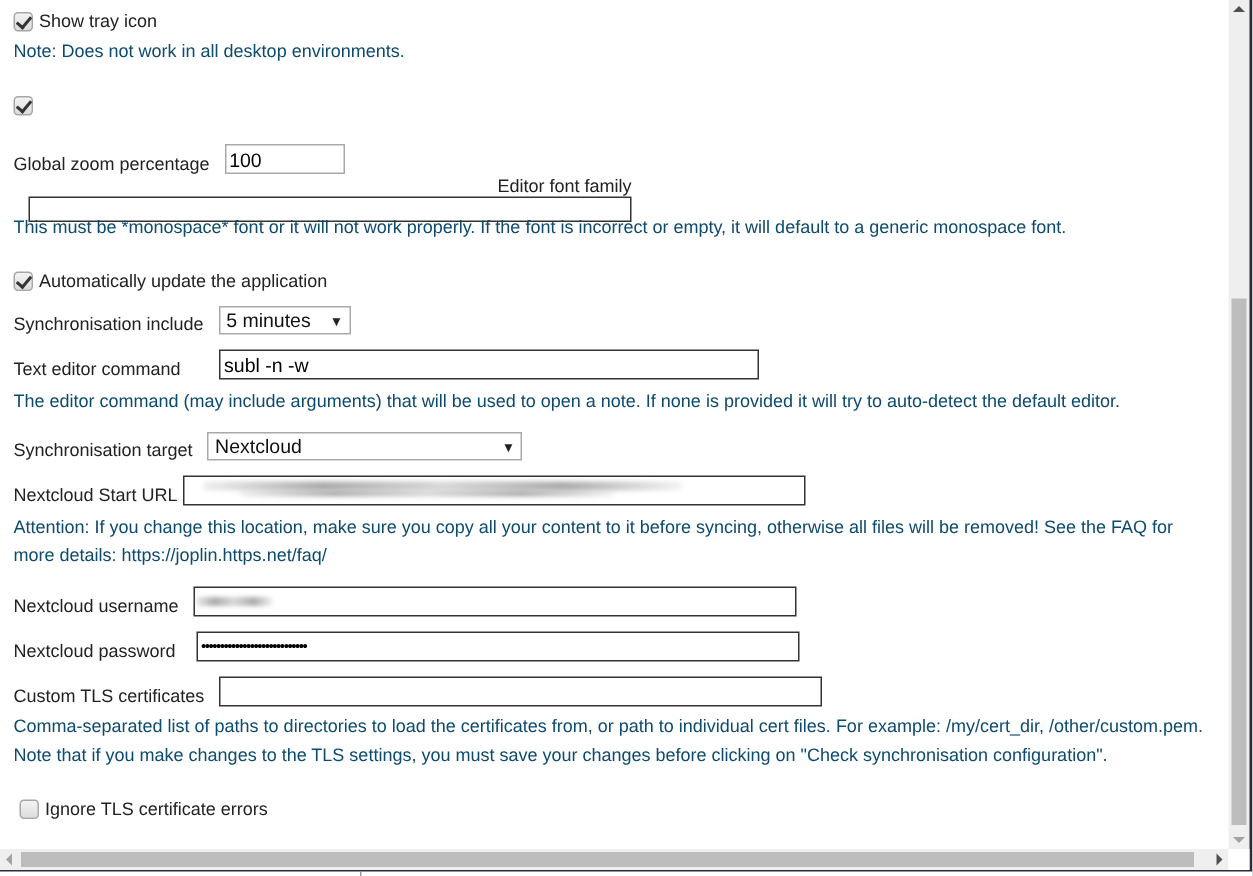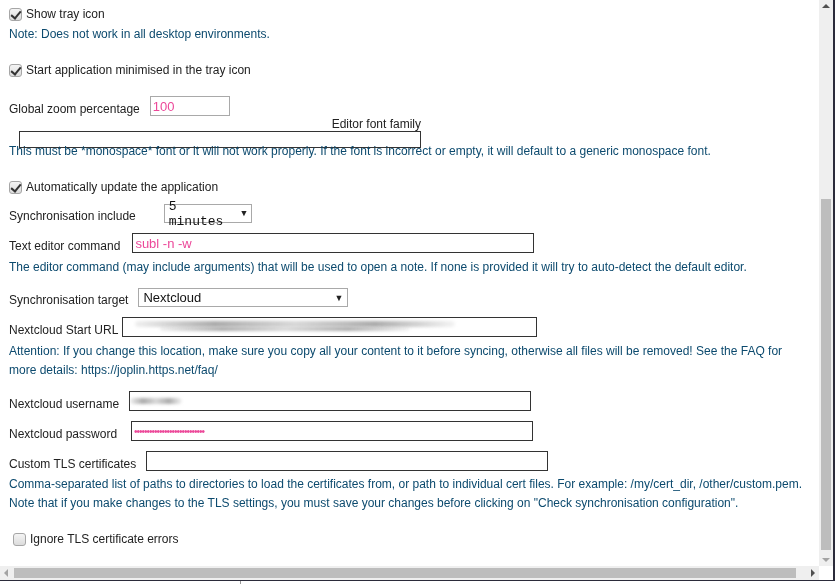--- a/index.html
+++ b/index.html
@@ -8,21 +8,21 @@
 
   .viewport { position: absolute; left: 0; top: 0; width: 819px; height: 568px; overflow: hidden; background: #fff; }
 
   .row { position: absolute; left: 9px; display: flex; align-items: flex-end; height: 20px; }
   .label { color: #222; font-size: 12px; white-space: nowrap; }
   .note { position: absolute; left: 9px; color: #0c4a6e; font-size: 12px; line-height: 19px; white-space: nowrap; }
 
   .cb { width: 13px; height: 13px; border: 1px solid #a6a6a6; border-radius: 3px; background: linear-gradient(#f4f4f4, #dcdcdc); margin-right: 4px; position: relative; margin-top: -4px; }
   .cb.checked::after { content: ""; position: absolute; left: 3px; top: 0px; width: 4px; height: 8px; border: solid #333; border-width: 0 2px 2px 0; transform: rotate(40deg); }
 
-  .text-input { height: 20px; border: 1px solid #333; background: #fff; font-family: "Liberation Sans", sans-serif; font-size: 13px; padding: 0 2px; color: #ec4899; }
+  .text-input { height: 20px; border: 1px solid #333; background: #fff; font-family: "Liberation Sans", sans-serif; font-size: 13px; padding: 0 2px; color: #000000; }
   .text-input.light { border-color: #a9a9a9; }
 
   .select { height: 19px; border: 1px solid #a9a9a9; background: #fff; font-size: 13px; color: #111; display: flex; align-items: center; justify-content: space-between; padding: 0 4px; }
   .select .arrow { font-size: 9px; color: #222; margin-left: 4px; }
 
   .blur { position: absolute; height: 6px; border-radius: 4px; background: linear-gradient(90deg, rgba(180,180,180,0.2), rgba(150,150,150,0.8), rgba(190,190,190,0.6), rgba(150,150,150,0.8), rgba(200,200,200,0.2)); filter: blur(1.5px); }
 
   .vscroll { position: absolute; left: 819px; top: 0; width: 14px; height: 568px; background: #efefef; }
   .vscroll .up { position: absolute; top: 4px; left: 3px; width: 0; height: 0; border-left: 4px solid transparent; border-right: 4px solid transparent; border-bottom: 4px solid #505050; }
   .vscroll .down { position: absolute; bottom: 6px; left: 3px; width: 0; height: 0; border-left: 4px solid transparent; border-right: 4px solid transparent; border-top: 4px solid #a3a3a3; }
@@ -43,50 +43,49 @@
 <div class="viewport">
 
   <div class="row" style="top:1px;">
     <span class="cb checked"></span>
     <span class="label">Show tray icon</span>
   </div>
   <div class="note" style="top:25px;">Note: Does not work in all desktop environments.</div>
 
   <div class="row" style="top:57px;">
     <span class="cb checked"></span>
-    <span class="label">Start application minimised in the tray icon</span>
   </div>
 
   <div class="row" style="top:96px;">
     <span class="label">Global zoom percentage</span>
     <input class="text-input light" style="margin-left: 10px; width: 80px;" value="100">
   </div>
 
   <div class="row" style="top:117px;flex-direction:column;">
     <span class="label">Editor font family</span>
     <input class="text-input" style="margin-left: 10px; width: 402px;" value="">
   </div>
   <div class="note" style="top:142px;">This must be *monospace* font or it will not work properly. If the font is incorrect or empty, it will default to a generic monospace font.</div>
 
   <div class="row" style="top:174px;">
     <span class="cb checked"></span>
     <span class="label">Automatically update the application</span>
   </div>
 
   <div class="row" style="top:203px;">
     <span class="label">Synchronisation include</span>
-    <div class="select" style="margin-left:28px; width:88px;font-family:Liberation Mono, monospace;">
+    <div class="select" style="margin-left:10px; width:88px;">
       <span>5 minutes</span>
       <span class="arrow">▼</span>
     </div>
   </div>
 
   <div class="row" style="top:233px;">
     <span class="label">Text editor command</span>
-    <input class="text-input" style="margin-left: 12px; width: 402px;" value="subl -n -w">
+    <input class="text-input" style="margin-left: 26px; width: 360px;" value="subl -n -w">
   </div>
   <div class="note" style="top:258px;">The editor command (may include arguments) that will be used to open a note. If none is provided it will try to auto-detect the default editor.</div>
 
   <div class="row" style="top:287px;">
     <span class="label">Synchronisation target</span>
     <div class="select" style="margin-left:10px; width:210px;">
       <span>Nextcloud</span>
       <span class="arrow">▼</span>
     </div>
   </div>

